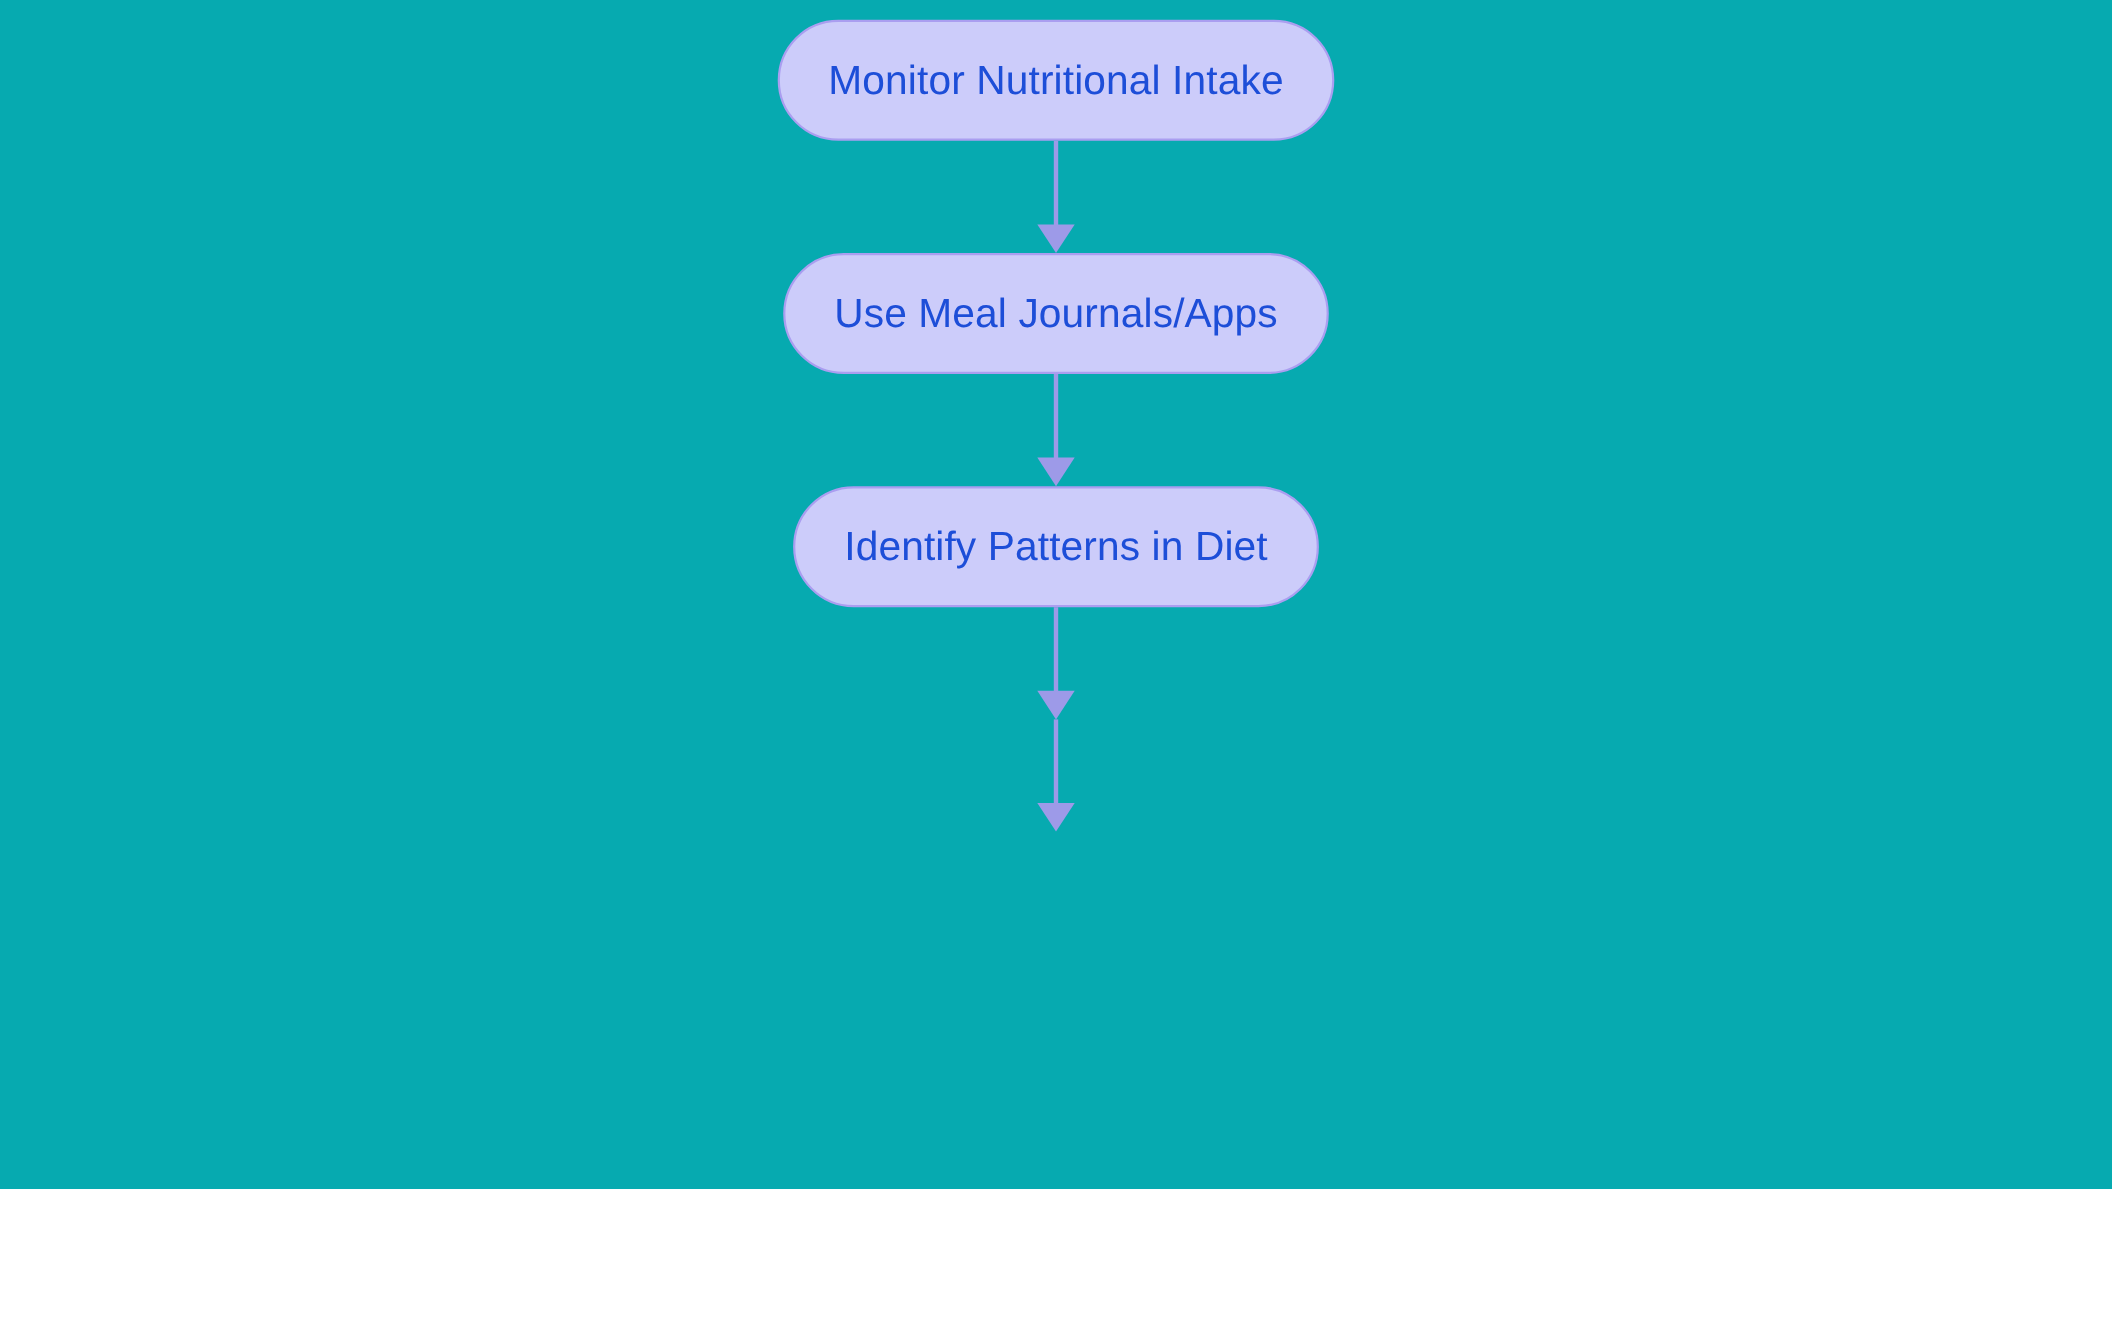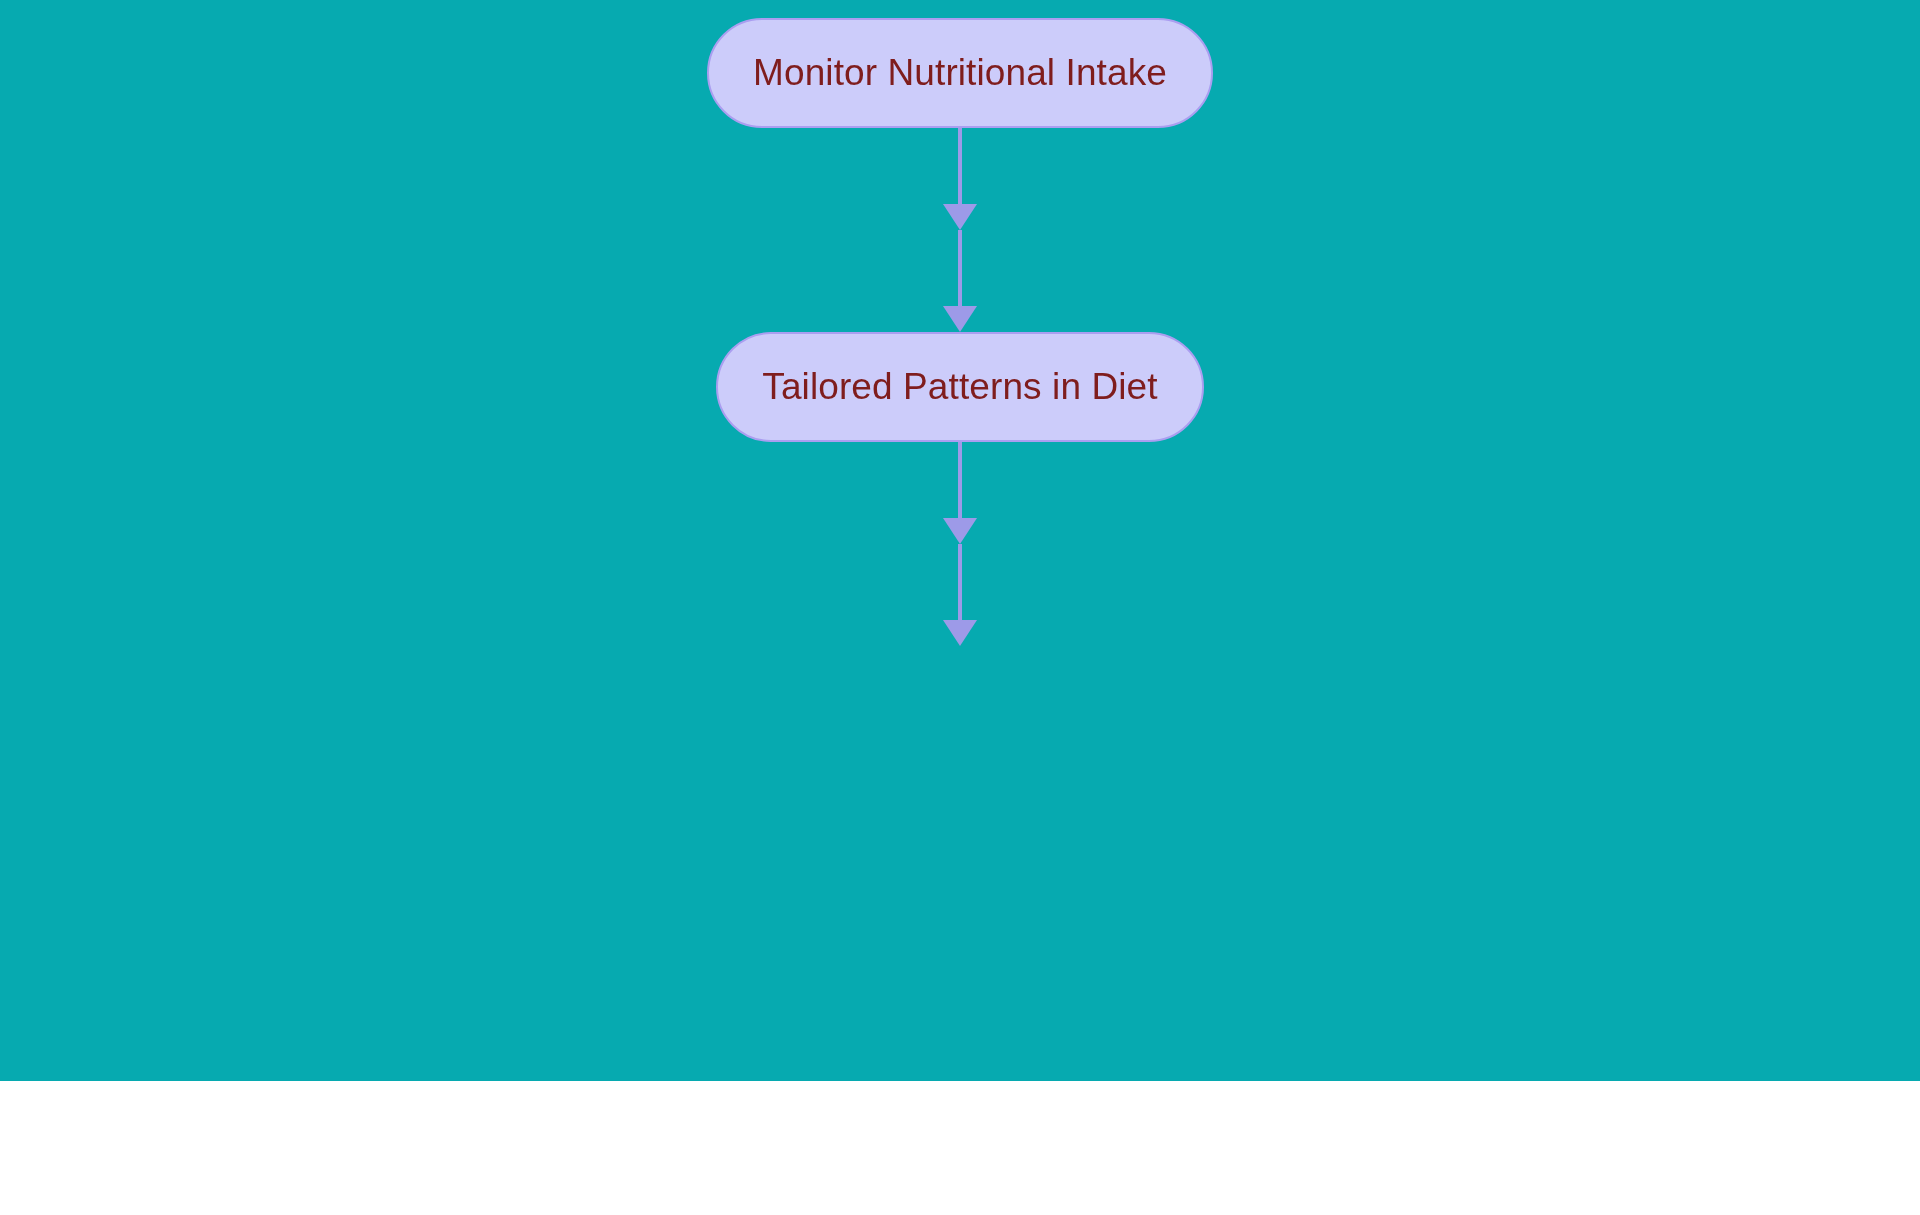--- a/index.html
+++ b/index.html
@@ -41,21 +41,21 @@
     display: flex;
     flex-direction: column;
     align-items: center;
   }
 
   .node {
     box-sizing: border-box;
     background: #ccccfa;
     border: 2px solid #aa9ef0;
     border-radius: 9999px;
-    color: #7f1d1d;
+    color: #1d4ed8;
     font-size: 37px;
     font-weight: 400;
     letter-spacing: 0.1px;
     display: flex;
     align-items: center;
     justify-content: center;
     white-space: nowrap;
     padding: 11px 44px;
     height: 110px;
     min-width: 230px;
@@ -98,28 +98,31 @@
 
     <div class="node node-0">
       <span>Monitor Nutritional Intake</span>
     </div>
 
     <div class="connector">
       <div class="stem"></div>
       <div class="head"></div>
     </div>
 
+    <div class="node">
+      <span>Use Meal Journals/Apps</span>
+    </div>
 
     <div class="connector">
       <div class="stem"></div>
       <div class="head"></div>
     </div>
 
     <div class="node">
-      <span>Tailored Patterns in Diet</span>
+      <span>Identify Patterns in Diet</span>
     </div>
 
     <div class="connector">
       <div class="stem"></div>
       <div class="head"></div>
     </div>
 
 
     <div class="connector">
       <div class="stem"></div>

